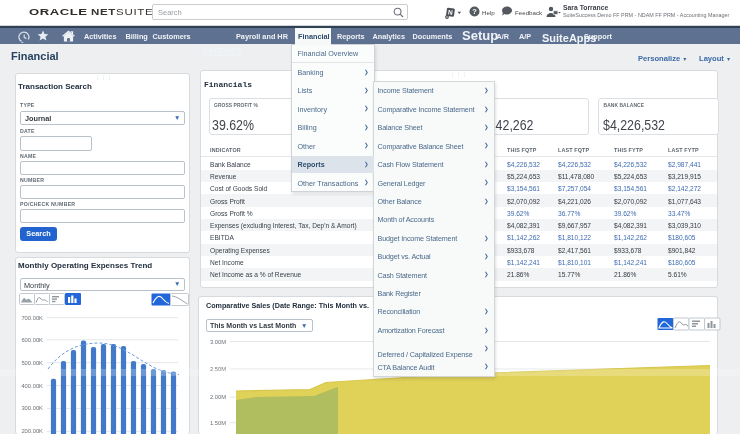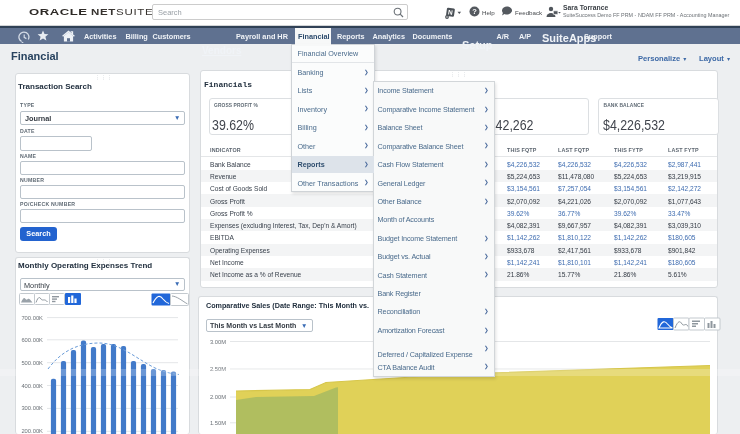--- a/index.html
+++ b/index.html
@@ -78,21 +78,21 @@
 <div class="abs" style="top:31.5px;left:84px;font-size:7.3px;font-weight:bold;color:#f0f3f7;">Activities</div>
 <div class="abs" style="top:31.5px;left:125.5px;font-size:7.3px;font-weight:bold;color:#f0f3f7;">Billing</div>
 <div class="abs" style="top:31.5px;left:152.5px;font-size:7.3px;font-weight:bold;color:#f0f3f7;">Customers</div>
 <div class="abs" style="top:45px;left:202px;font-size:10px;font-weight:bold;color:#f0f3f7;text-decoration:underline;">Vendors</div>
 <div class="abs" style="top:31.5px;left:236px;font-size:7.3px;font-weight:bold;color:#f0f3f7;">Payroll and HR</div>
 <div class="abs" style="left:294.5px;top:28px;width:36.5px;height:16px;background:#f7f8f8;"></div>
 <div class="abs" style="top:31.5px;left:298px;font-size:7.3px;font-weight:bold;color:#2c4b6d;">Financial</div>
 <div class="abs" style="top:31.5px;left:337px;font-size:7.3px;font-weight:bold;color:#f0f3f7;">Reports</div>
 <div class="abs" style="top:31.5px;left:372.5px;font-size:7.3px;font-weight:bold;color:#f0f3f7;">Analytics</div>
 <div class="abs" style="top:31.5px;left:412.5px;font-size:7.3px;font-weight:bold;color:#f0f3f7;">Documents</div>
-<div class="abs" style="top:39px;left:462px;font-size:11px;font-weight:bold;color:#f0f3f7;">Setup</div>
+<div class="abs" style="top:28px;left:462px;font-size:13px;font-weight:bold;color:#f0f3f7;">Setup</div>
 <div class="abs" style="top:31.5px;left:496.5px;font-size:7.3px;font-weight:bold;color:#f0f3f7;">A/R</div>
 <div class="abs" style="top:31.5px;left:519px;font-size:7.3px;font-weight:bold;color:#f0f3f7;">A/P</div>
 <div class="abs" style="top:31.5px;left:542px;font-size:11px;font-weight:bold;color:#f0f3f7;">SuiteApps</div>
 <div class="abs" style="top:31.5px;left:584px;font-size:7.3px;font-weight:bold;color:#f0f3f7;">Support</div>
 
 <div class="abs" style="left:11px;top:50px;font-size:11px;font-weight:bold;color:#27425f;">Financial</div>
 <div class="abs" style="left:638px;top:54px;font-size:7.6px;font-weight:bold;color:#3d69a6;">Personalize <span style="font-size:5.2px;">▼</span></div>
 <div class="abs" style="left:699px;top:54px;font-size:7.6px;font-weight:bold;color:#3d69a6;">Layout <span style="font-size:5.2px;">▼</span></div>
 
 <div class="panel" style="left:15px;top:73px;width:175px;height:180px;"></div>

